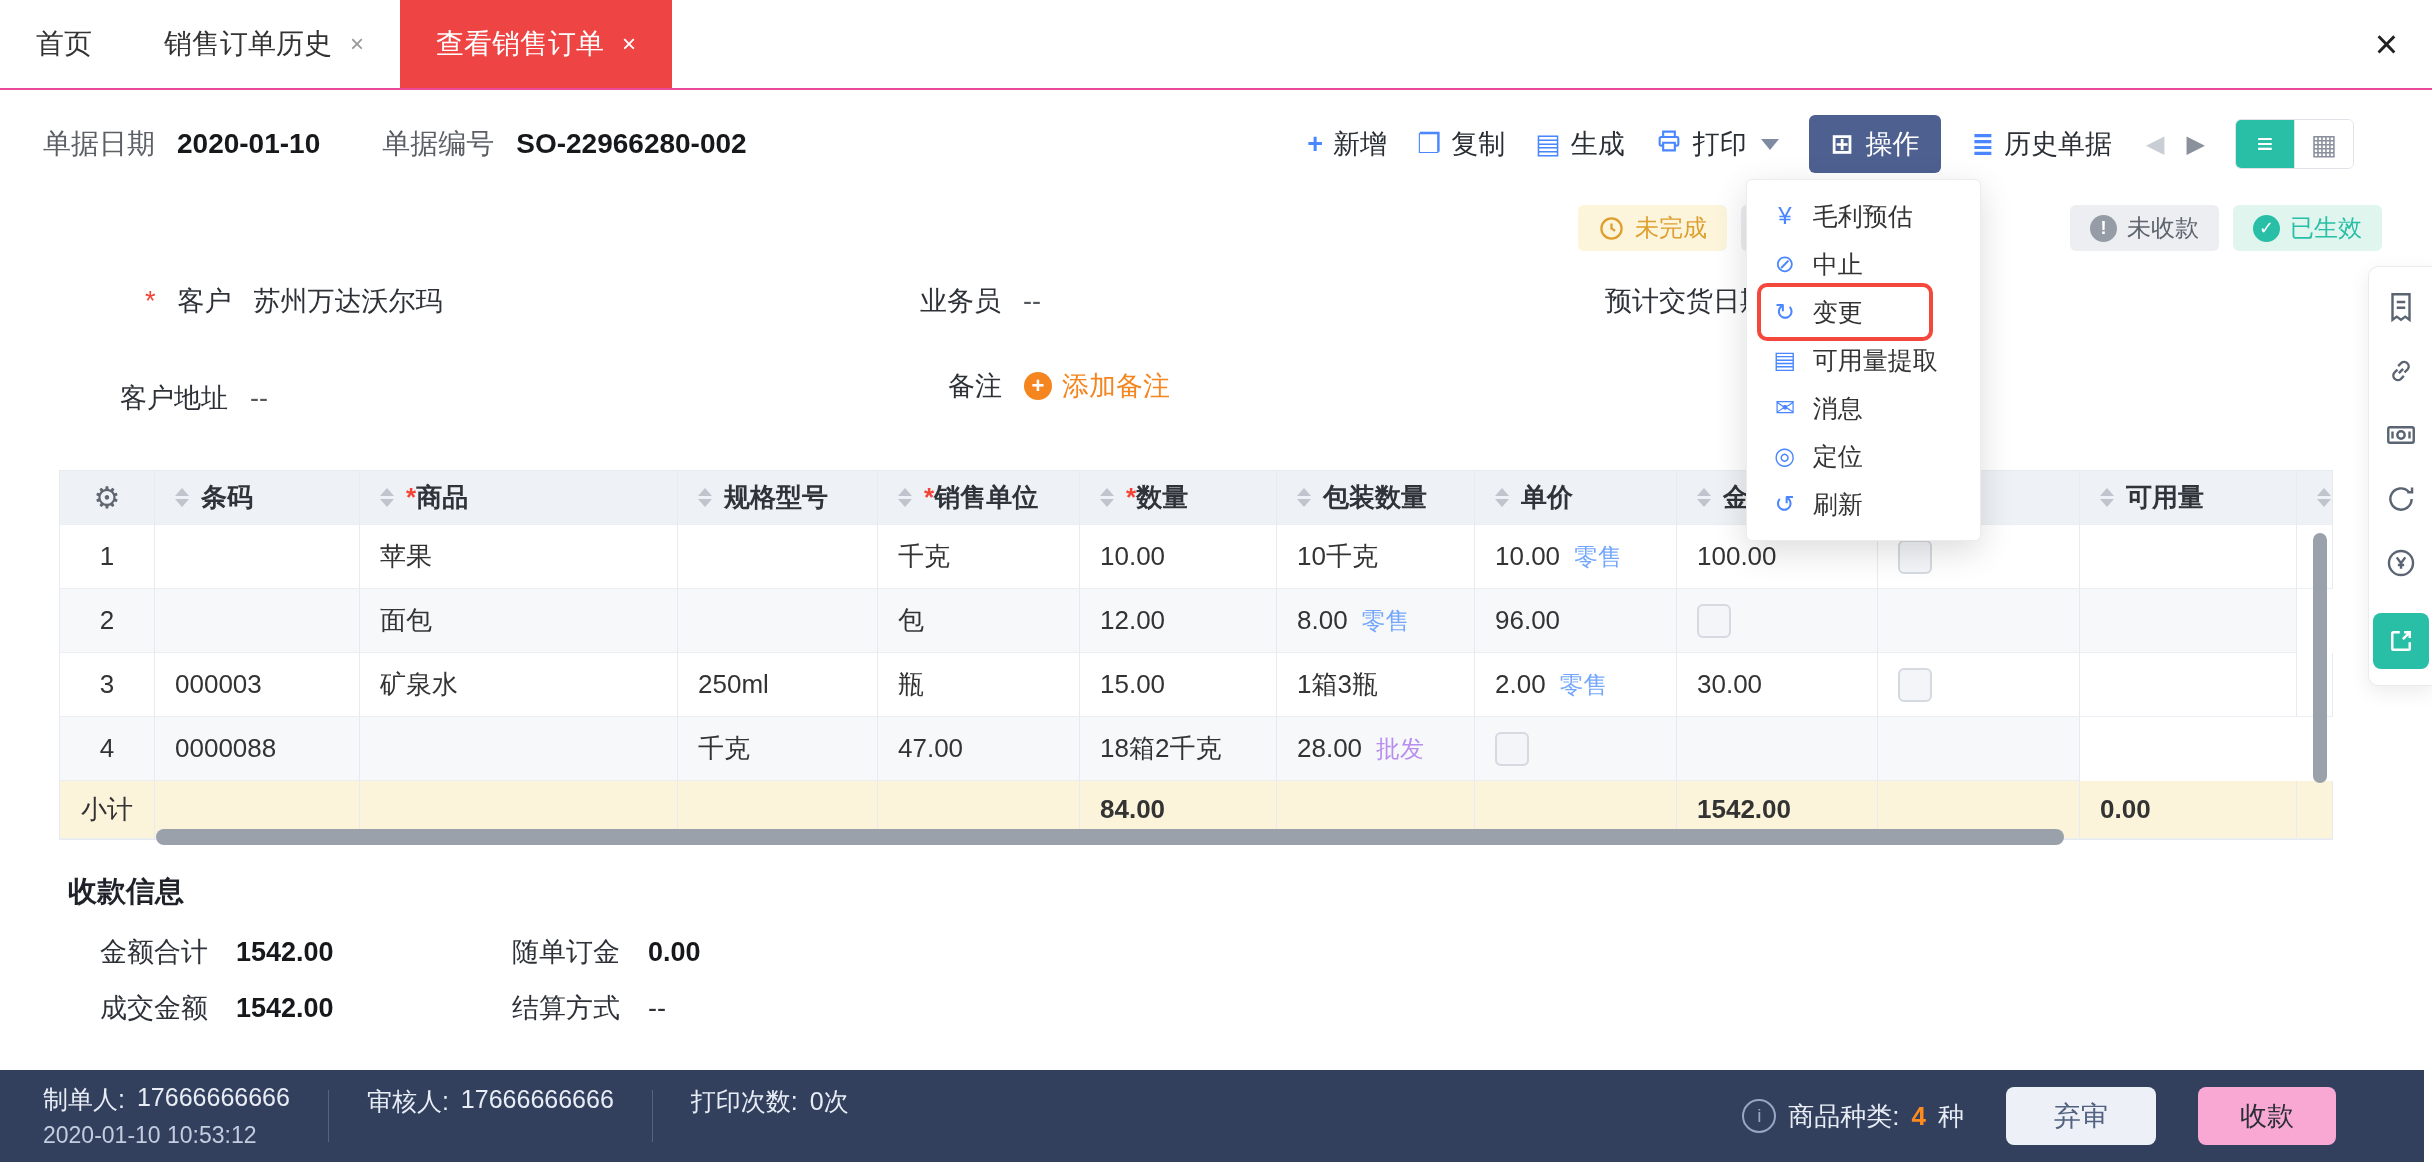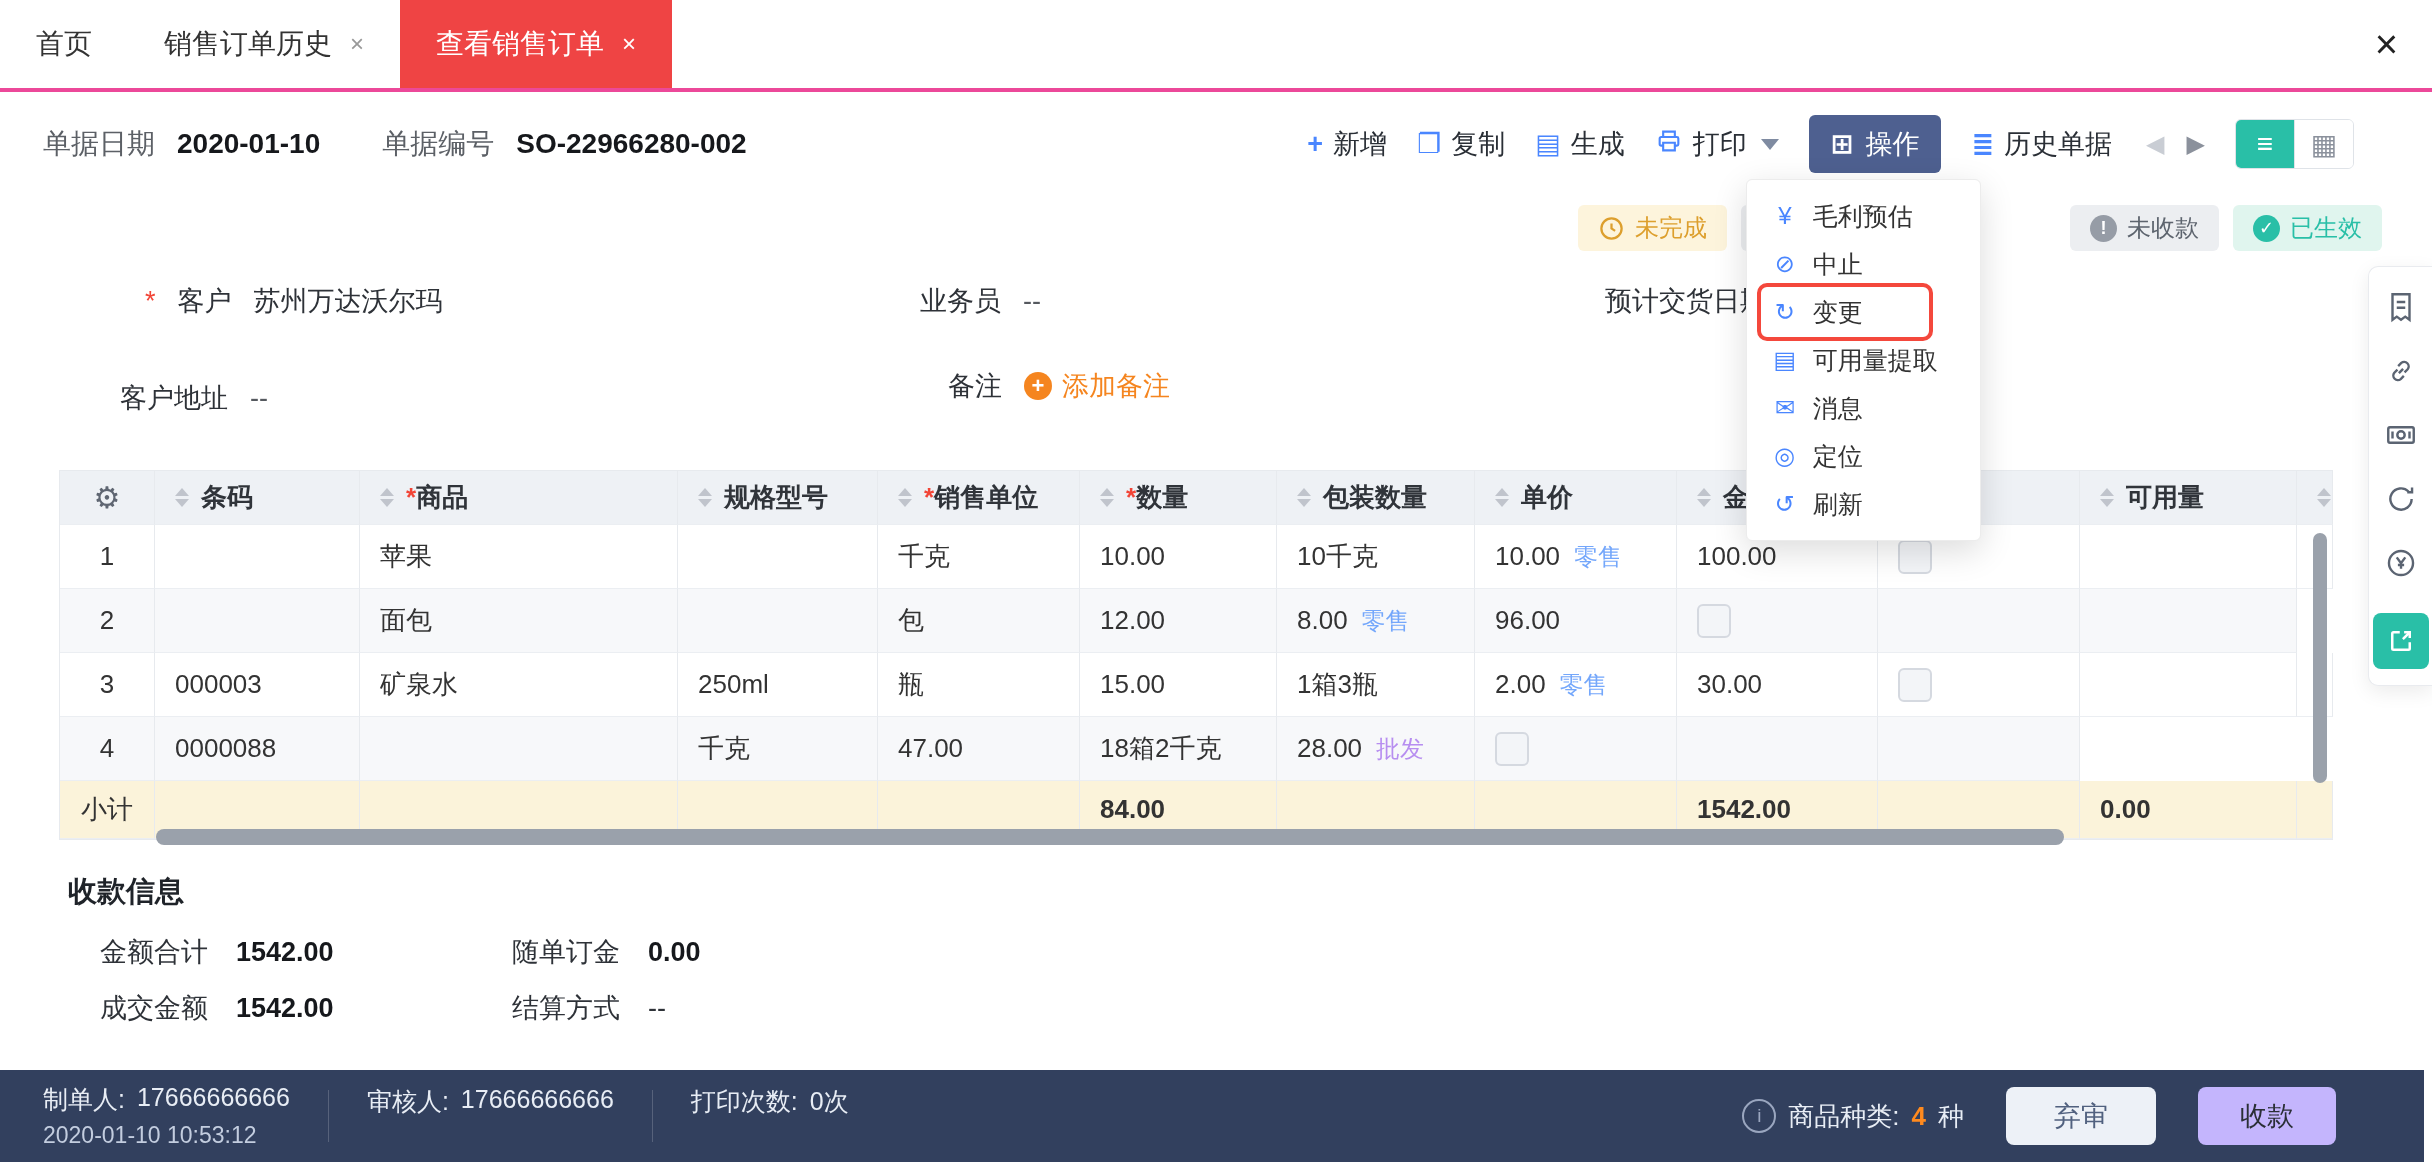--- a/index.html
+++ b/index.html
@@ -1,20 +1,20 @@
 <!DOCTYPE html>
 <html><head>
 <meta charset="utf-8">
 <style>
   html,body{margin:0;padding:0;}
   body{font-family:"Liberation Sans","DejaVu Sans",sans-serif;background:#fff;}
   .canvas{position:relative;width:2432px;height:1162px;background:#fff;overflow:hidden;color:#333;}
 
   
-  .tabbar{position:absolute;top:0;left:0;right:0;height:88px;background:#fff;border-bottom:4px solid #ec4899;display:flex;align-items:stretch;}
+  .tabbar{position:absolute;top:0;left:0;right:0;height:88px;background:#fff;border-bottom:2px solid #ec4899;display:flex;align-items:stretch;}
   .tab{display:flex;align-items:center;gap:18px;padding:0 36px;font-size:28px;color:#333;cursor:pointer;}
   .tab.active{background:#ef4444;color:#fff;}
   .tab-x{font-size:24px;color:#999;}
   .tab.active .tab-x{color:#fff;}
   .global-close{position:absolute;right:34px;top:0;height:88px;display:flex;align-items:center;font-size:40px;color:#222;cursor:pointer;}
 
   
   .toolbar{position:absolute;top:88px;left:0;right:0;height:112px;display:flex;align-items:center;padding:0 78px 0 43px;box-sizing:border-box;}
   .meta{display:flex;align-items:center;font-size:28px;}
   .meta .lbl{color:#5c6066;}
@@ -92,21 +92,21 @@
   .f-date{font-size:23px;color:#c3cddf;}
   .f-line{display:flex;gap:12px;}
   .f-single{font-size:25px;display:flex;gap:12px;margin-bottom:30px;white-space:nowrap;}
   .vdiv{width:1px;height:52px;background:rgba(255,255,255,.18);margin:0 38px;}
   .f-right{margin-left:auto;display:flex;align-items:center;gap:42px;}
   .sku{display:flex;align-items:center;gap:12px;font-size:26px;color:#e8edf5;white-space:nowrap;}
   .info-ico{width:30px;height:30px;border-radius:50%;border:2px solid #9aa6bf;color:#9aa6bf;display:flex;align-items:center;justify-content:center;font-size:19px;font-style:normal;}
   .sku .orange{color:#ff8a1e;font-weight:700;}
   .btn{height:58px;border-radius:8px;display:flex;align-items:center;justify-content:center;font-size:27px;cursor:pointer;}
   .btn.ghost{width:150px;background:#edf1f7;color:#51617f;}
-  .btn.solid{width:138px;background:#c4b5fd;color:#2a2f36;}
+  .btn.solid{width:138px;background:#f9a8d4;color:#2a2f36;}
 
   
   .rail{position:absolute;right:0;top:266px;width:64px;background:#fff;border:1px solid #e9ebef;border-right:none;border-radius:10px 0 0 10px;box-shadow:0 6px 20px rgba(0,0,0,.08);display:flex;flex-direction:column;align-items:center;gap:28px;padding:22px 0 16px 0;z-index:30;box-sizing:border-box;}
   .rail-ic{width:36px;height:36px;display:flex;align-items:center;justify-content:center;cursor:pointer;}
   .rail-expand{width:56px;height:56px;border-radius:8px;background:#29bfa7;display:flex;align-items:center;justify-content:center;cursor:pointer;margin-top:4px;}
 </style>
 </head>
 <body>
 
 <div class="canvas">

